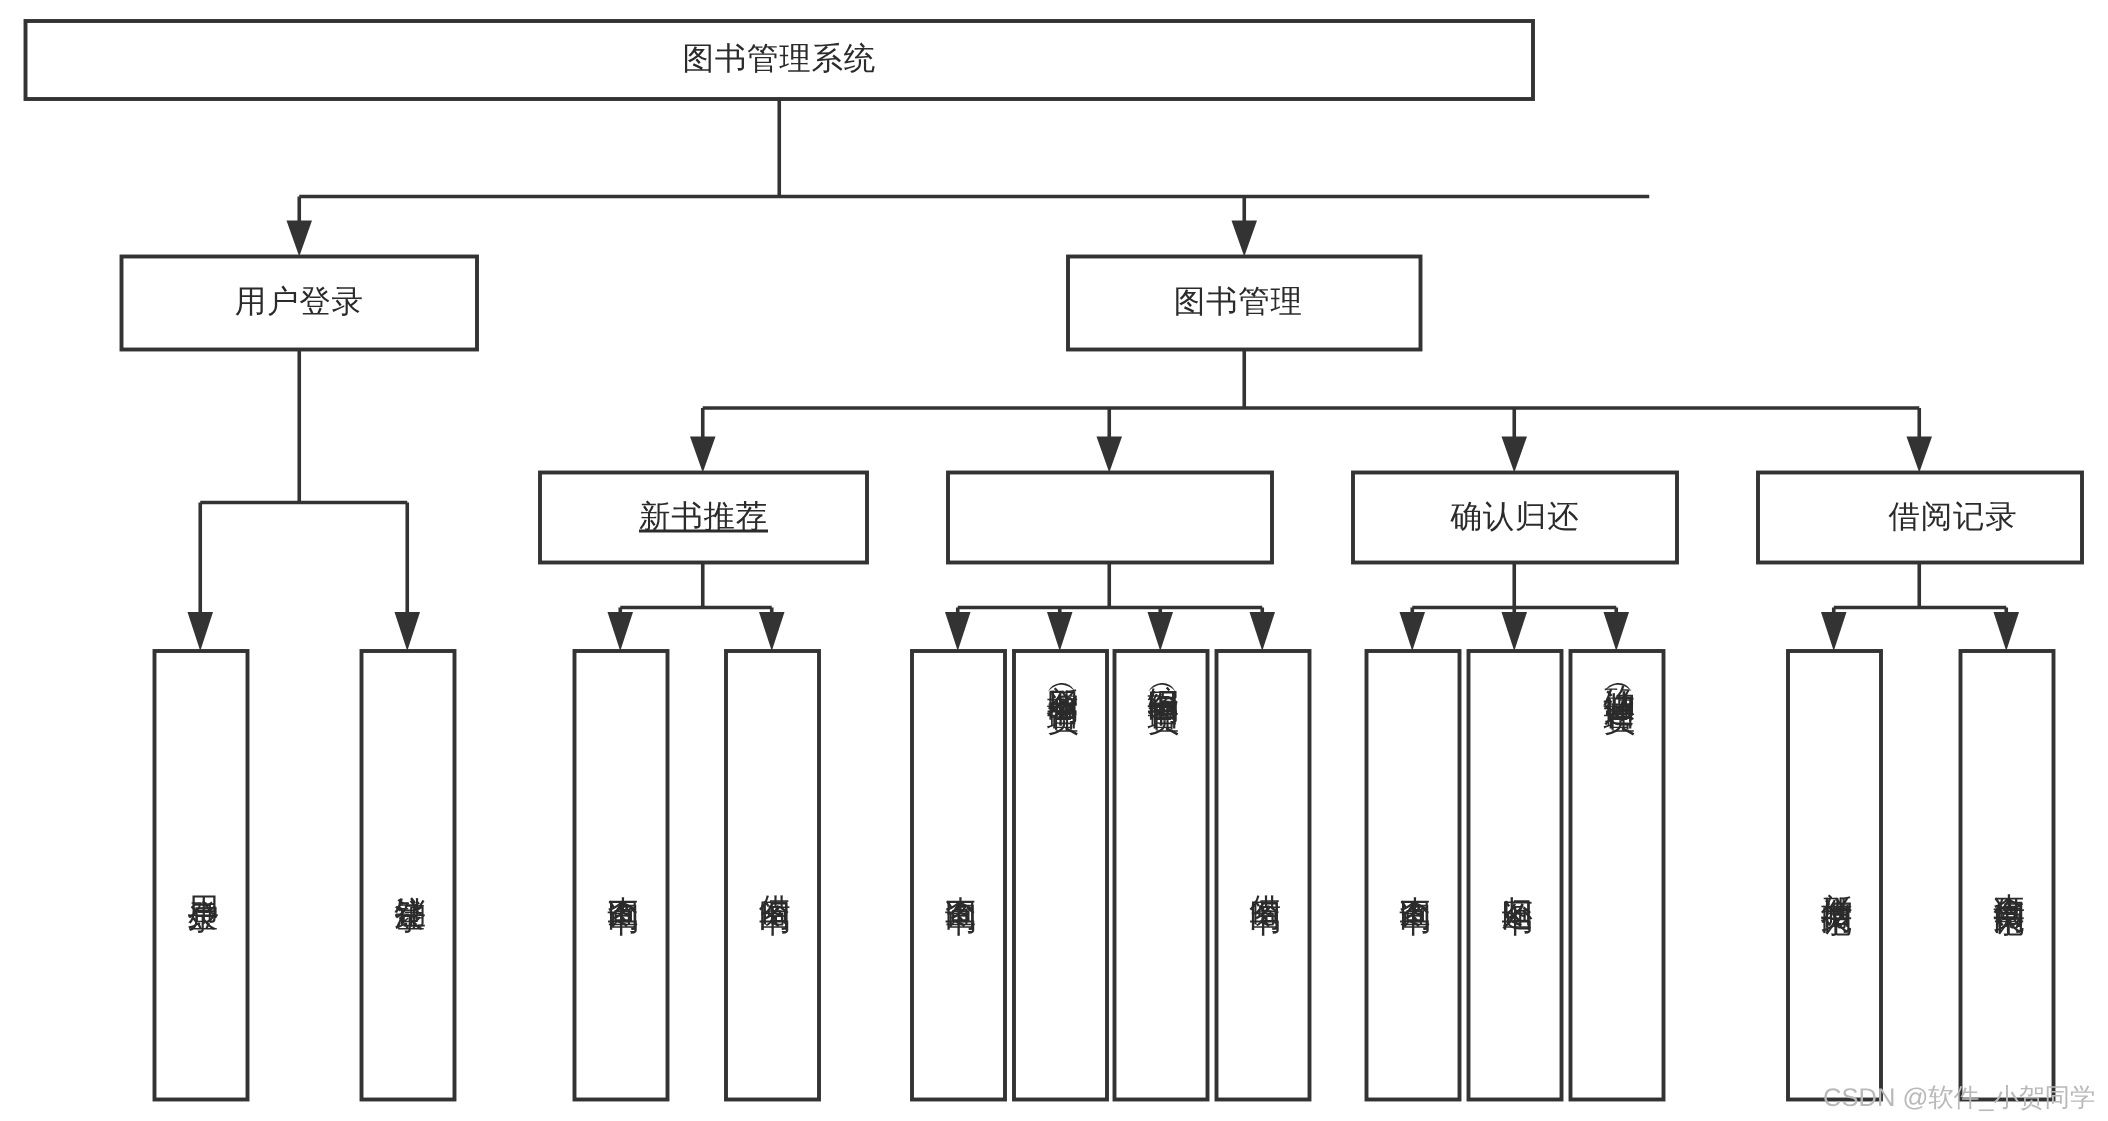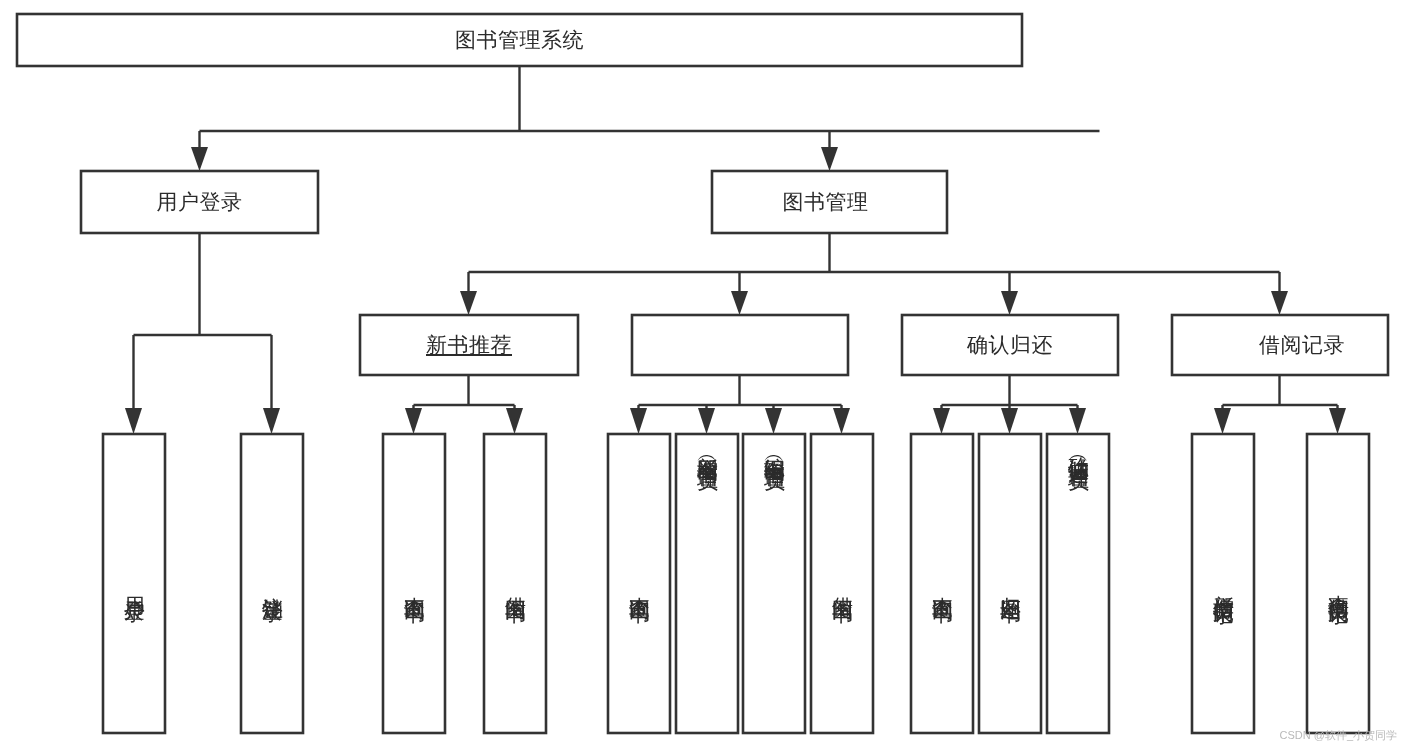--- a/index.html
+++ b/index.html
@@ -65,21 +65,21 @@
     padding-top: 6px;
   }
   .node-label.vertical.v-center {
     justify-content: center;
     padding-top: 0;
   }
   .watermark {
     position: absolute;
     right: 8px;
     bottom: 4px;
-    font-size: 11px;
+    font-size: 17px;
     color: #b9b9b9;
     font-family: "Liberation Sans", "DejaVu Sans", sans-serif;
     white-space: nowrap;
     margin-top: 20px;
   }
 </style>
 </head>
 <body>
 
 <div id="diagram-root">

